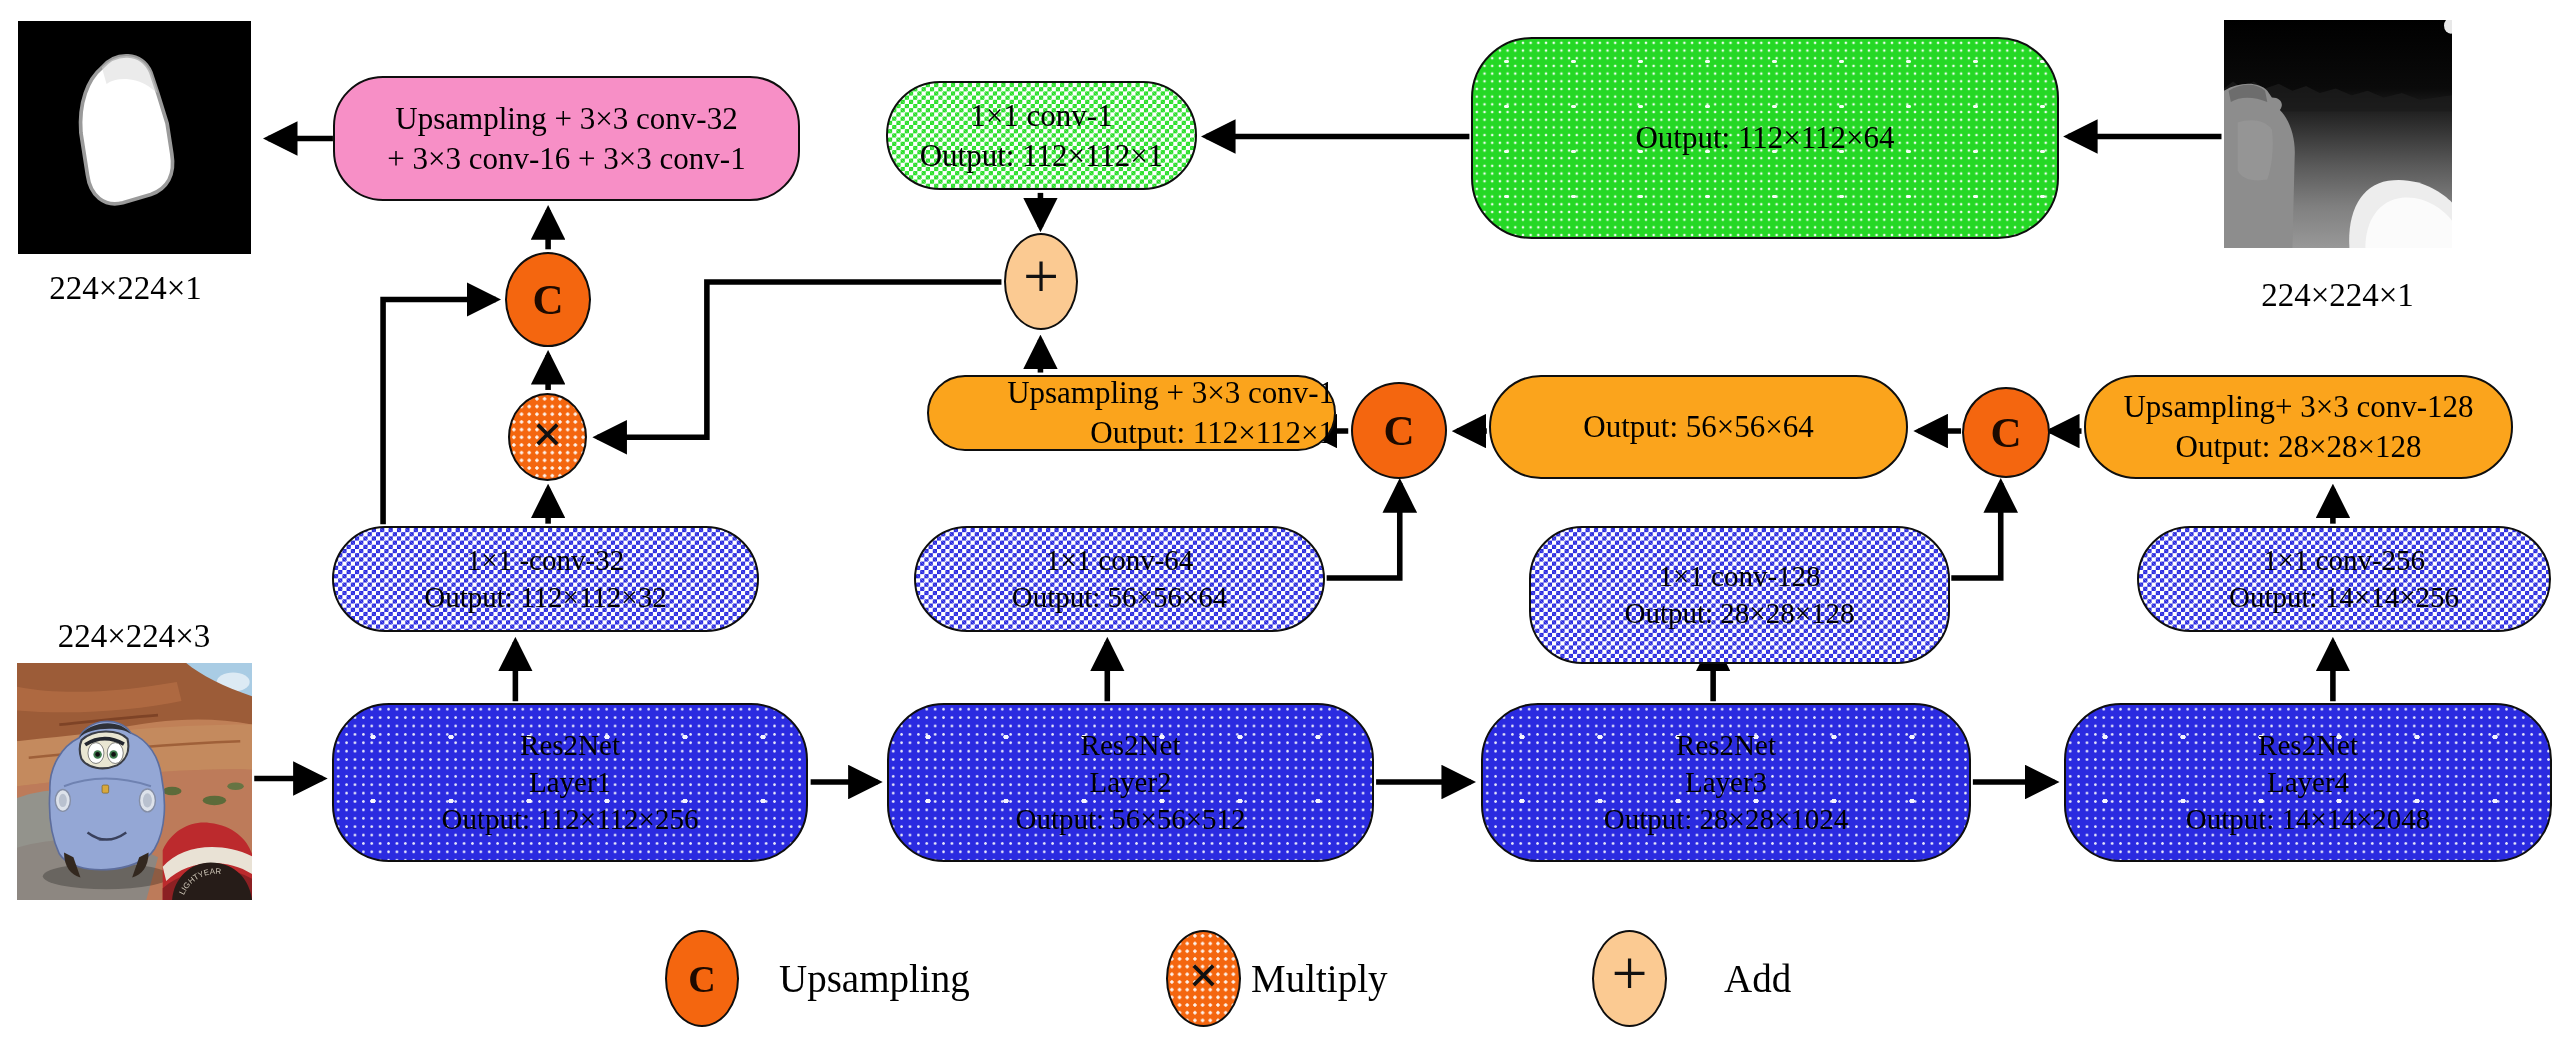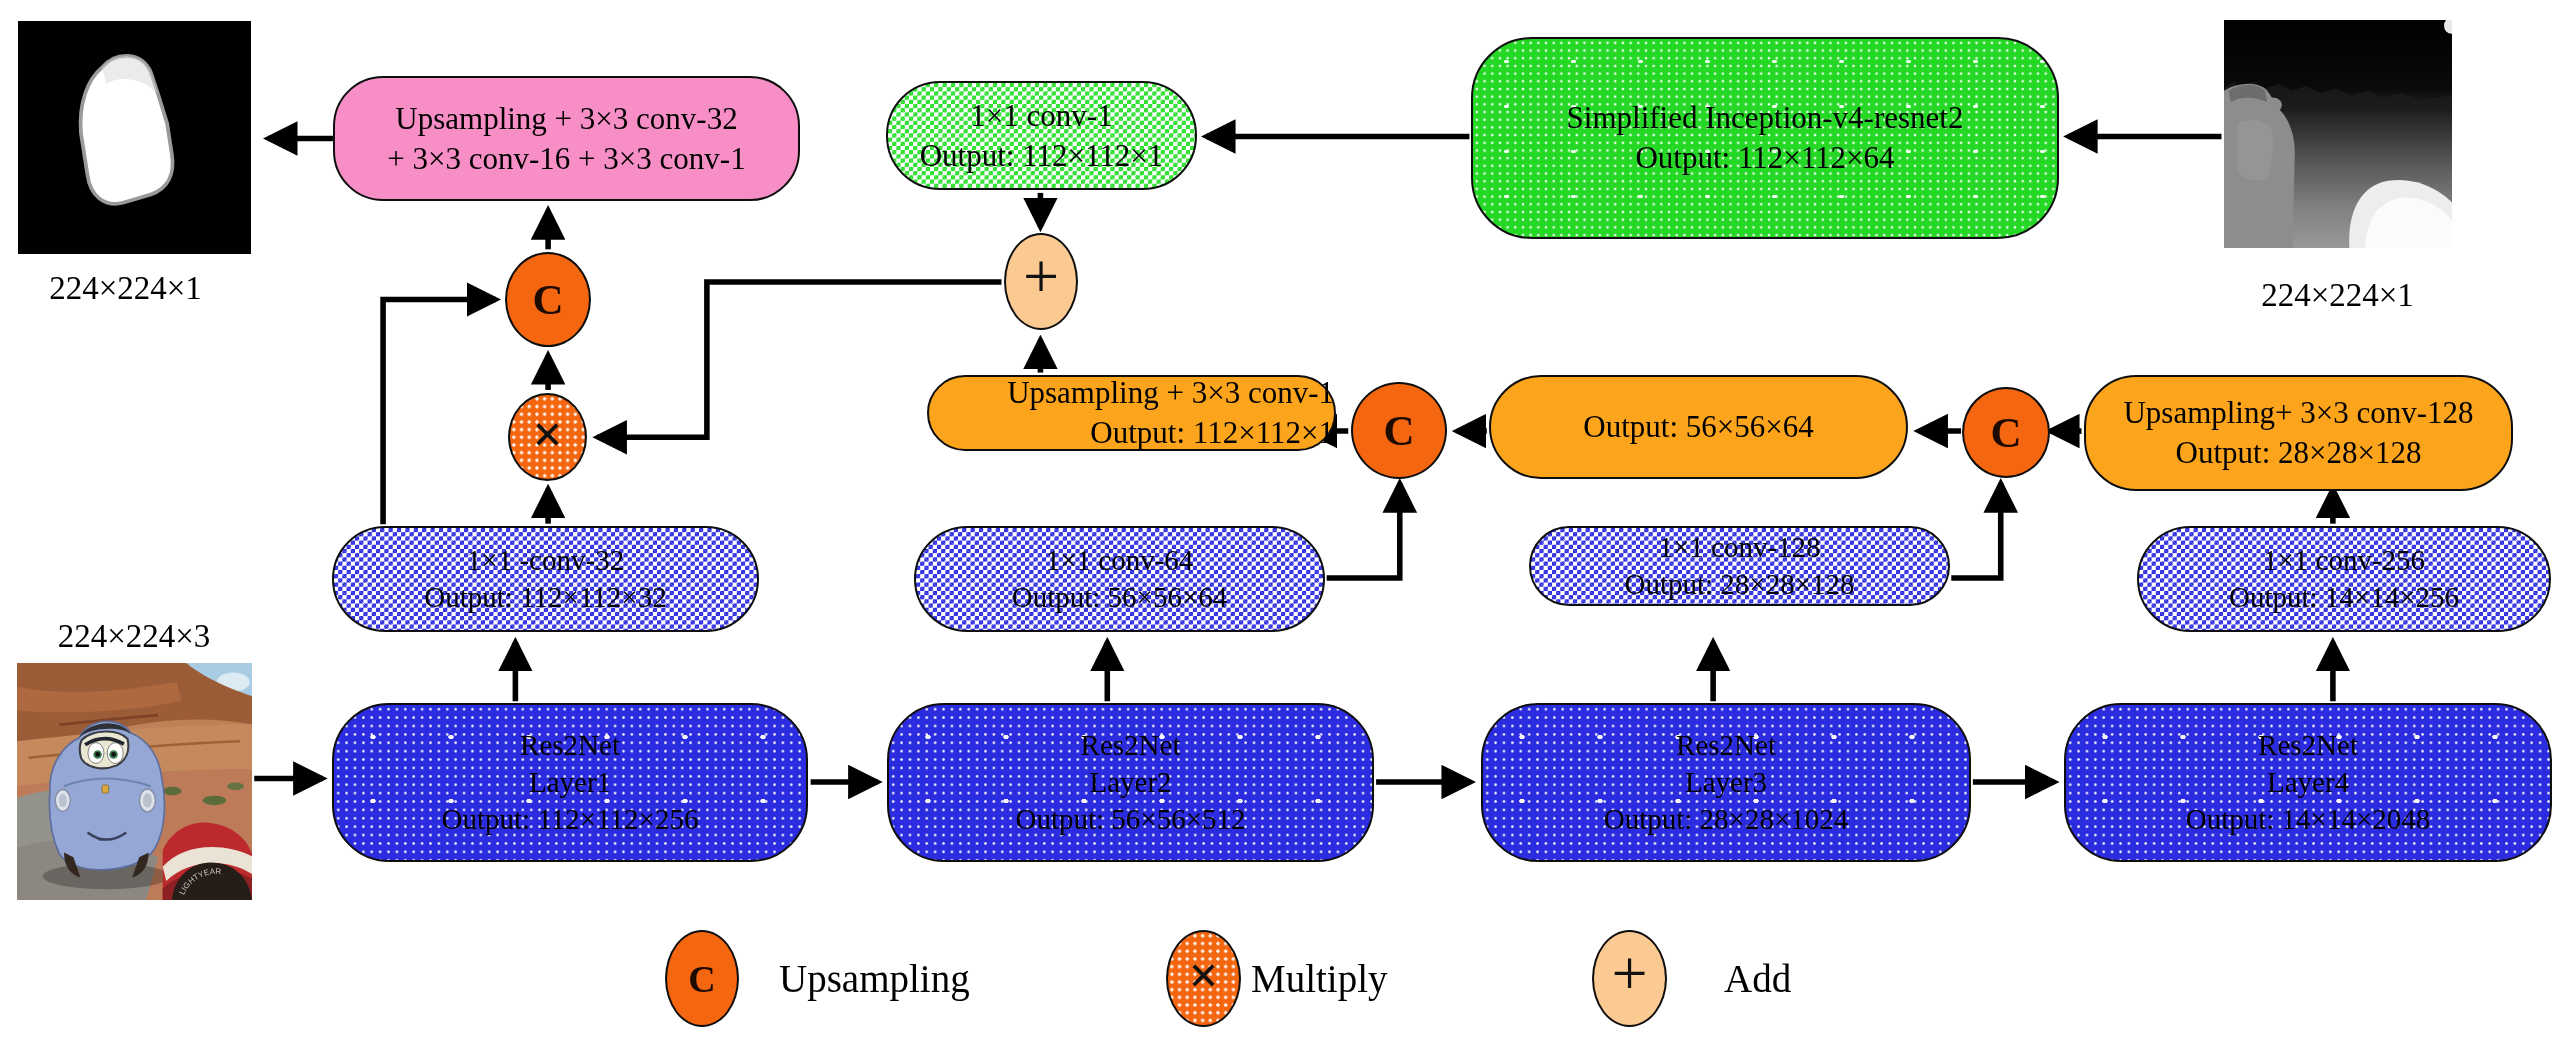--- a/index.html
+++ b/index.html
@@ -176,21 +176,20 @@
     <span class="ln">Upsampling + 3×3 conv-32</span>
     <span class="ln">+ 3×3 conv-16 + 3×3 conv-1</span>
   </div>
 
   <div class="box pat-green-light fs44" style="left:886px;top:81px;width:311px;height:109px;border-radius:54px;">
     <span class="ln">1×1 conv-1</span>
     <span class="ln">Output: 112×112×1</span>
   </div>
 
   <div class="box pat-green-dense fs44" style="left:1471px;top:37px;width:588px;height:202px;border-radius:61px;">
-    <span class="ln">Simplified Inception-v4-resnet2</span>
     <span class="ln">Output: 112×112×64</span>
   </div>
 
   <div class="circle solidC" style="left:505px;top:252px;width:86px;height:95px;">
     <span class="symC" style="color:#1d0a00;">C</span>
   </div>
   <div class="circle pat-orange-dot" style="left:508px;top:393px;width:79px;height:88px;">
     <span class="symX" style="color:#111;">×</span>
   </div>
   <div class="circle peach" style="left:1004px;top:233px;width:74px;height:97px;">
@@ -203,34 +202,34 @@
     <span class="symC" style="color:#1d0a00;">C</span>
   </div>
 
   <div class="box orange fs44" style="left:927px;top:375px;width:409px;height:76px;border-radius:52px;align-items:flex-end;">
     <span class="ln">Upsampling + 3×3 conv-1</span>
     <span class="ln">Output: 112×112×1</span>
   </div>
   <div class="box orange fs44" style="left:1489px;top:375px;width:419px;height:104px;border-radius:52px;">
     <span class="ln">Output: 56×56×64</span>
   </div>
-  <div class="box orange fs44" style="left:2084px;top:375px;width:429px;height:116px;border-radius:52px;font-family:Liberation Serif, serif;">
+  <div class="box orange fs44" style="left:2084px;top:375px;width:429px;height:104px;border-radius:52px;font-family:Liberation Serif, serif;">
     <span class="ln">Upsampling+ 3×3 conv-128</span>
     <span class="ln">Output: 28×28×128</span>
   </div>
 
   <div class="box pat-blue-light fs42" style="left:332px;top:526px;width:427px;height:106px;border-radius:53px;">
     <span class="ln">1×1 -conv-32</span>
     <span class="ln">Output: 112×112×32</span>
   </div>
   <div class="box pat-blue-light fs42" style="left:914px;top:526px;width:411px;height:106px;border-radius:53px;">
     <span class="ln">1×1 conv-64</span>
     <span class="ln">Output: 56×56×64</span>
   </div>
-  <div class="box pat-blue-light fs42" style="left:1529px;top:526px;width:421px;height:80px;border-radius:53px;">
+  <div class="box pat-blue-light fs42" style="left:1529px;top:526px;width:421px;height:138px;border-radius:53px;">
     <span class="ln">1×1 conv-128</span>
     <span class="ln">Output: 28×28×128</span>
   </div>
   <div class="box pat-blue-light fs42" style="left:2137px;top:526px;width:414px;height:106px;border-radius:53px;">
     <span class="ln">1×1 conv-256</span>
     <span class="ln">Output: 14×14×256</span>
   </div>
 
   <div class="box pat-blue-dense fs42" style="left:332px;top:703px;width:476px;height:159px;border-radius:57px;">
     <span class="ln">Res2Net</span>

